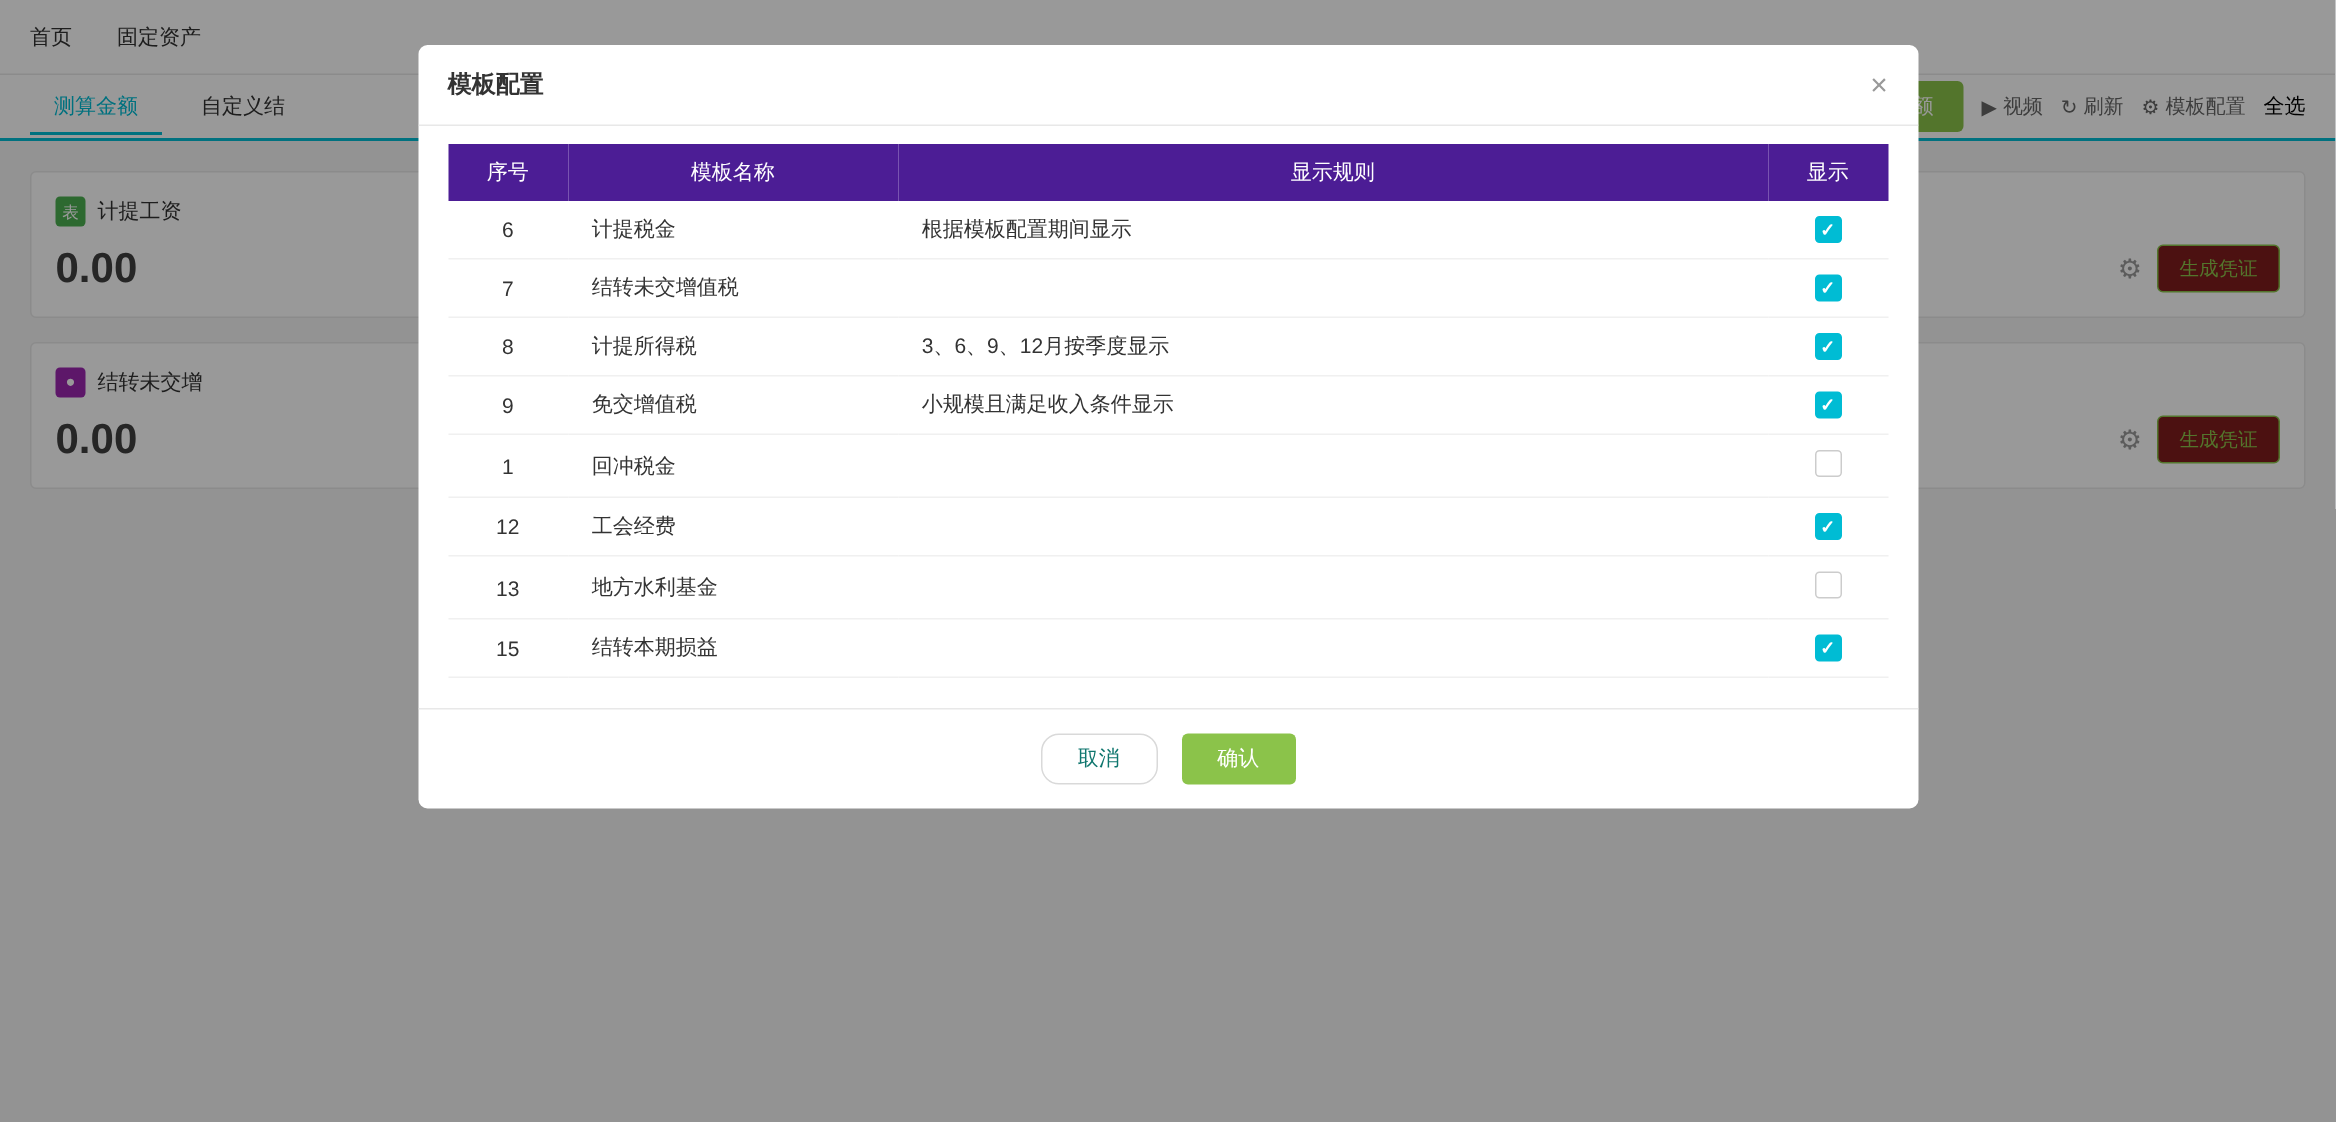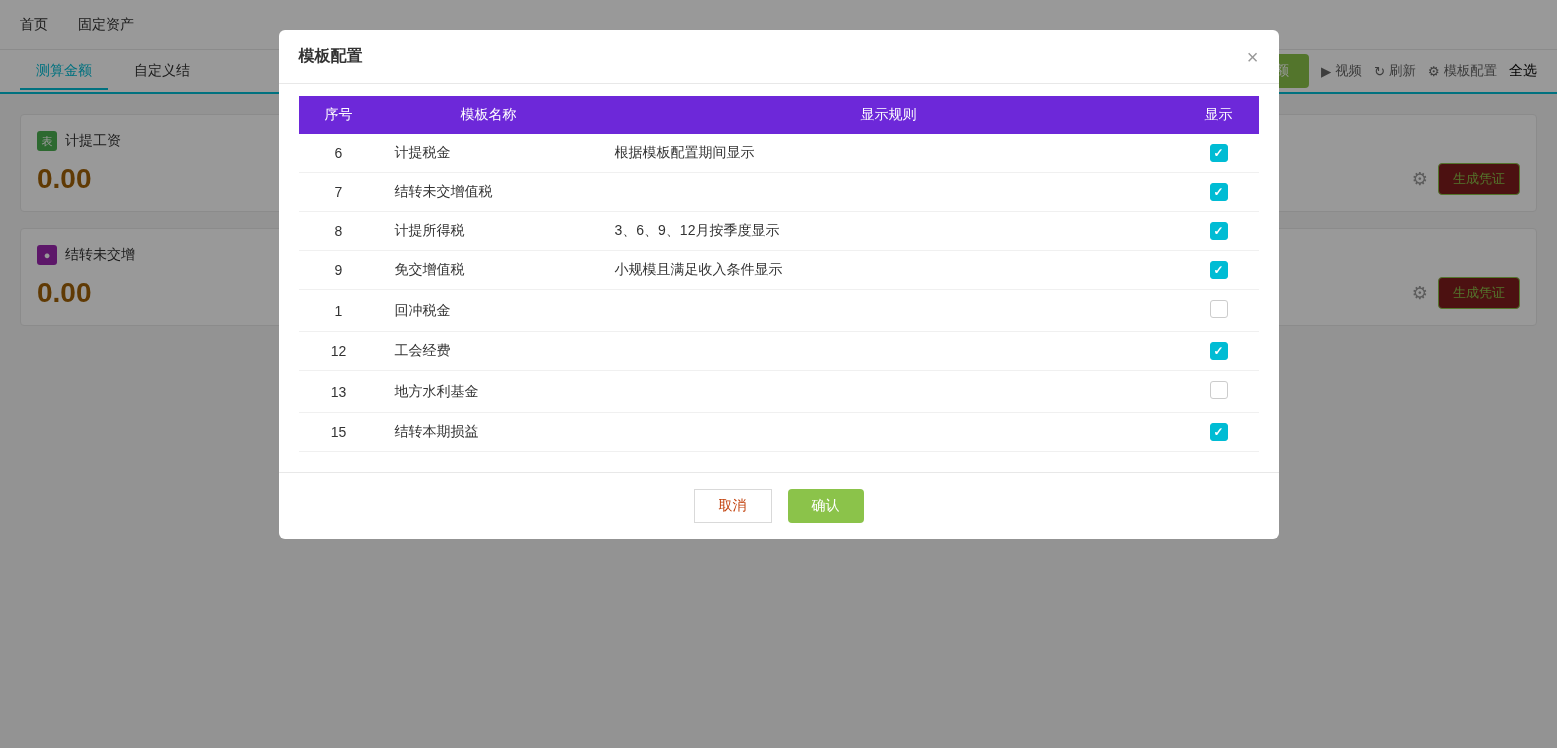--- a/index.html
+++ b/index.html
@@ -95,21 +95,21 @@
       align-items: center;
       justify-content: center;
       font-size: 11px;
     }
     .card-title-icon.purple {
       background: #9c27b0;
     }
     .amount {
       font-size: 28px;
       font-weight: bold;
-      color: #a16207;
+      color: #404040;
     }
 
     
     .btn-calc {
       background: #8bc34a;
       color: #fff;
       border: none;
       padding: 8px 20px;
       border-radius: 4px;
       cursor: pointer;
@@ -128,24 +128,24 @@
       color: #666;
       background: none;
       border: none;
       cursor: pointer;
       display: flex;
       align-items: center;
       gap: 4px;
     }
     .btn-cancel {
       background: #fff;
-      color: #c2410c;
+      color: #0f766e;
       border: 1px solid #d9d9d9;
       padding: 0 24px;
-      border-radius: 0;
+      border-radius: 12px;
       cursor: pointer;
       font-size: 14px;
     }
     .btn-confirm {
       background: #8bc34a;
       color: #fff;
       border: none;
       padding: 8px 24px;
       border-radius: 4px;
       cursor: pointer;
@@ -204,21 +204,21 @@
       padding: 0 20px 20px;
     }
 
     
     .config-table {
       width: 100%;
       border-collapse: collapse;
       margin-top: 12px;
     }
     .config-table thead tr {
-      background: #6d28d9;
+      background: #4c1d95;
     }
     .config-table thead th {
       color: #fff;
       padding: 10px 16px;
       text-align: center;
       font-weight: normal;
       font-size: 14px;
     }
     .config-table thead th:first-child {
       width: 80px;

